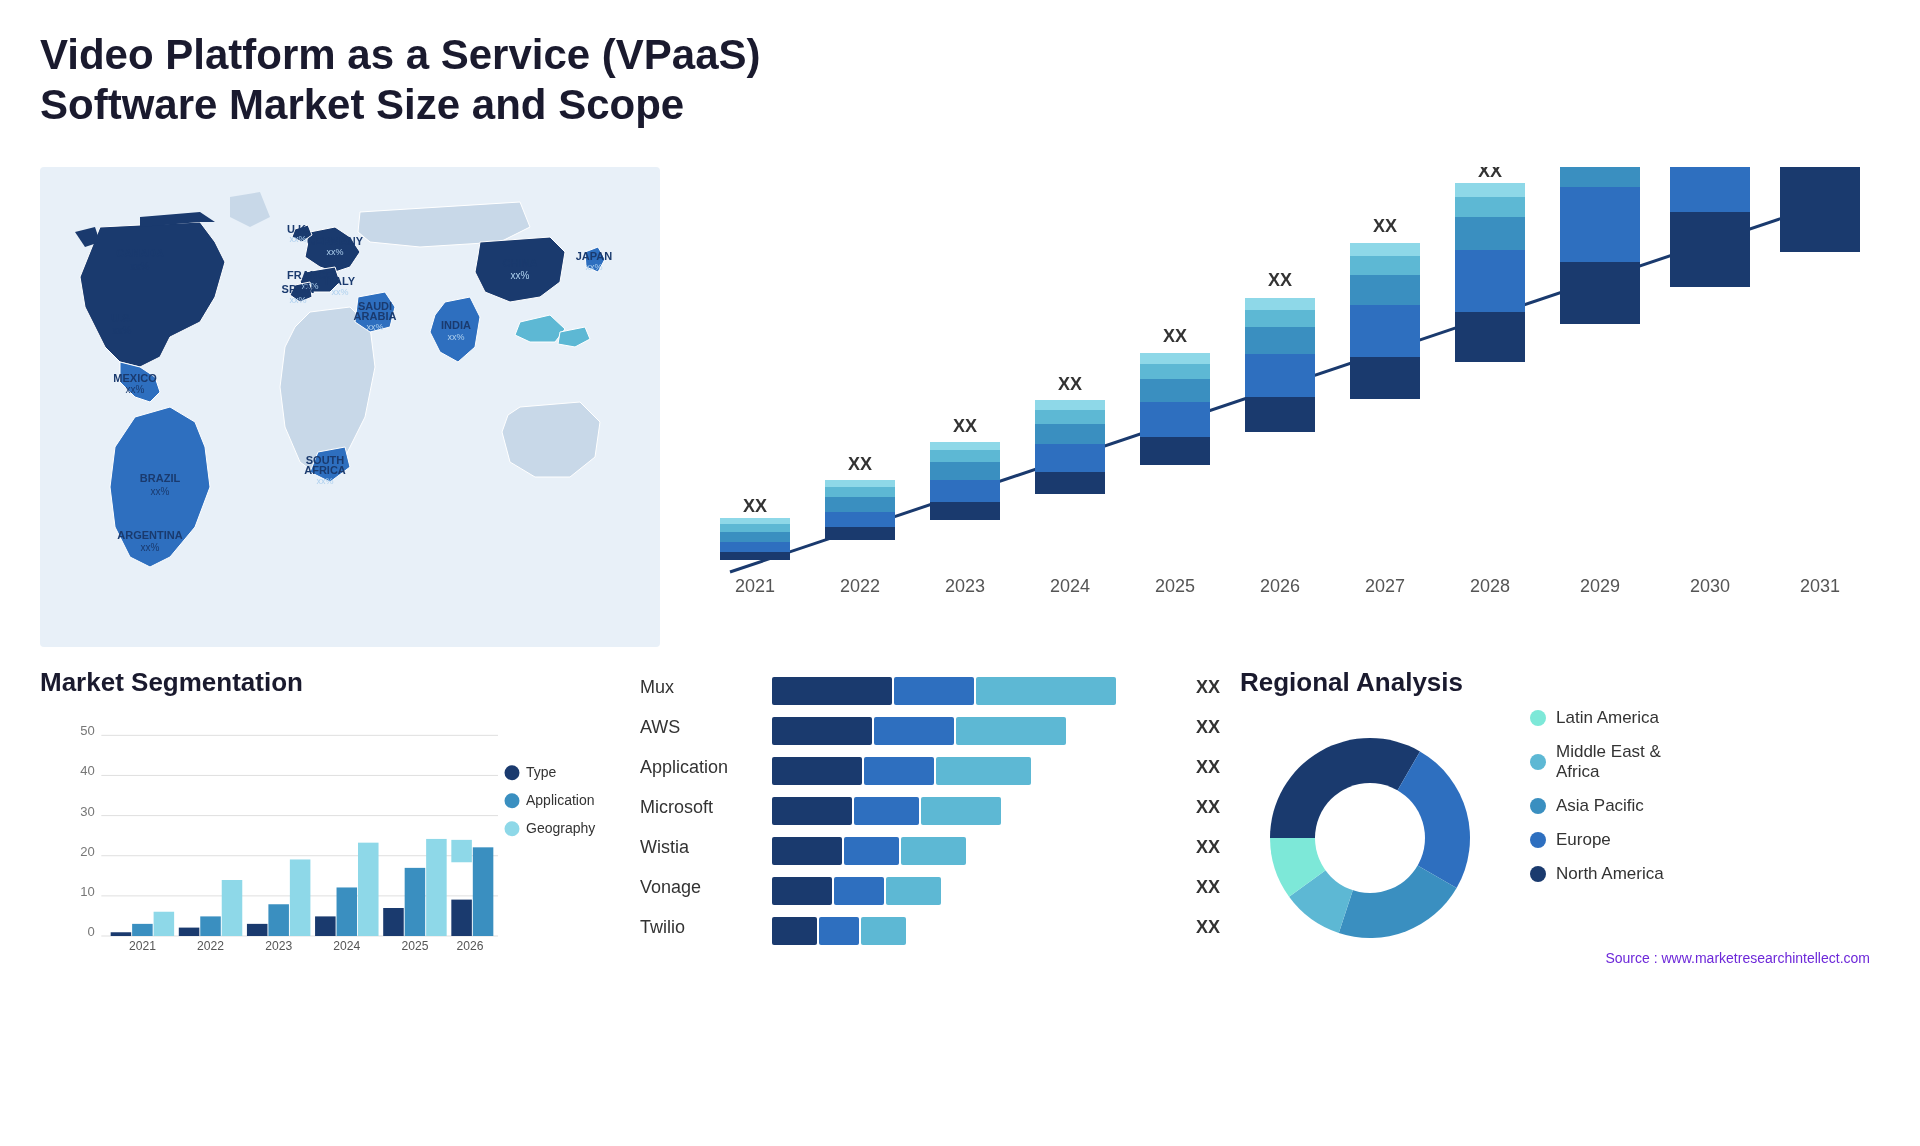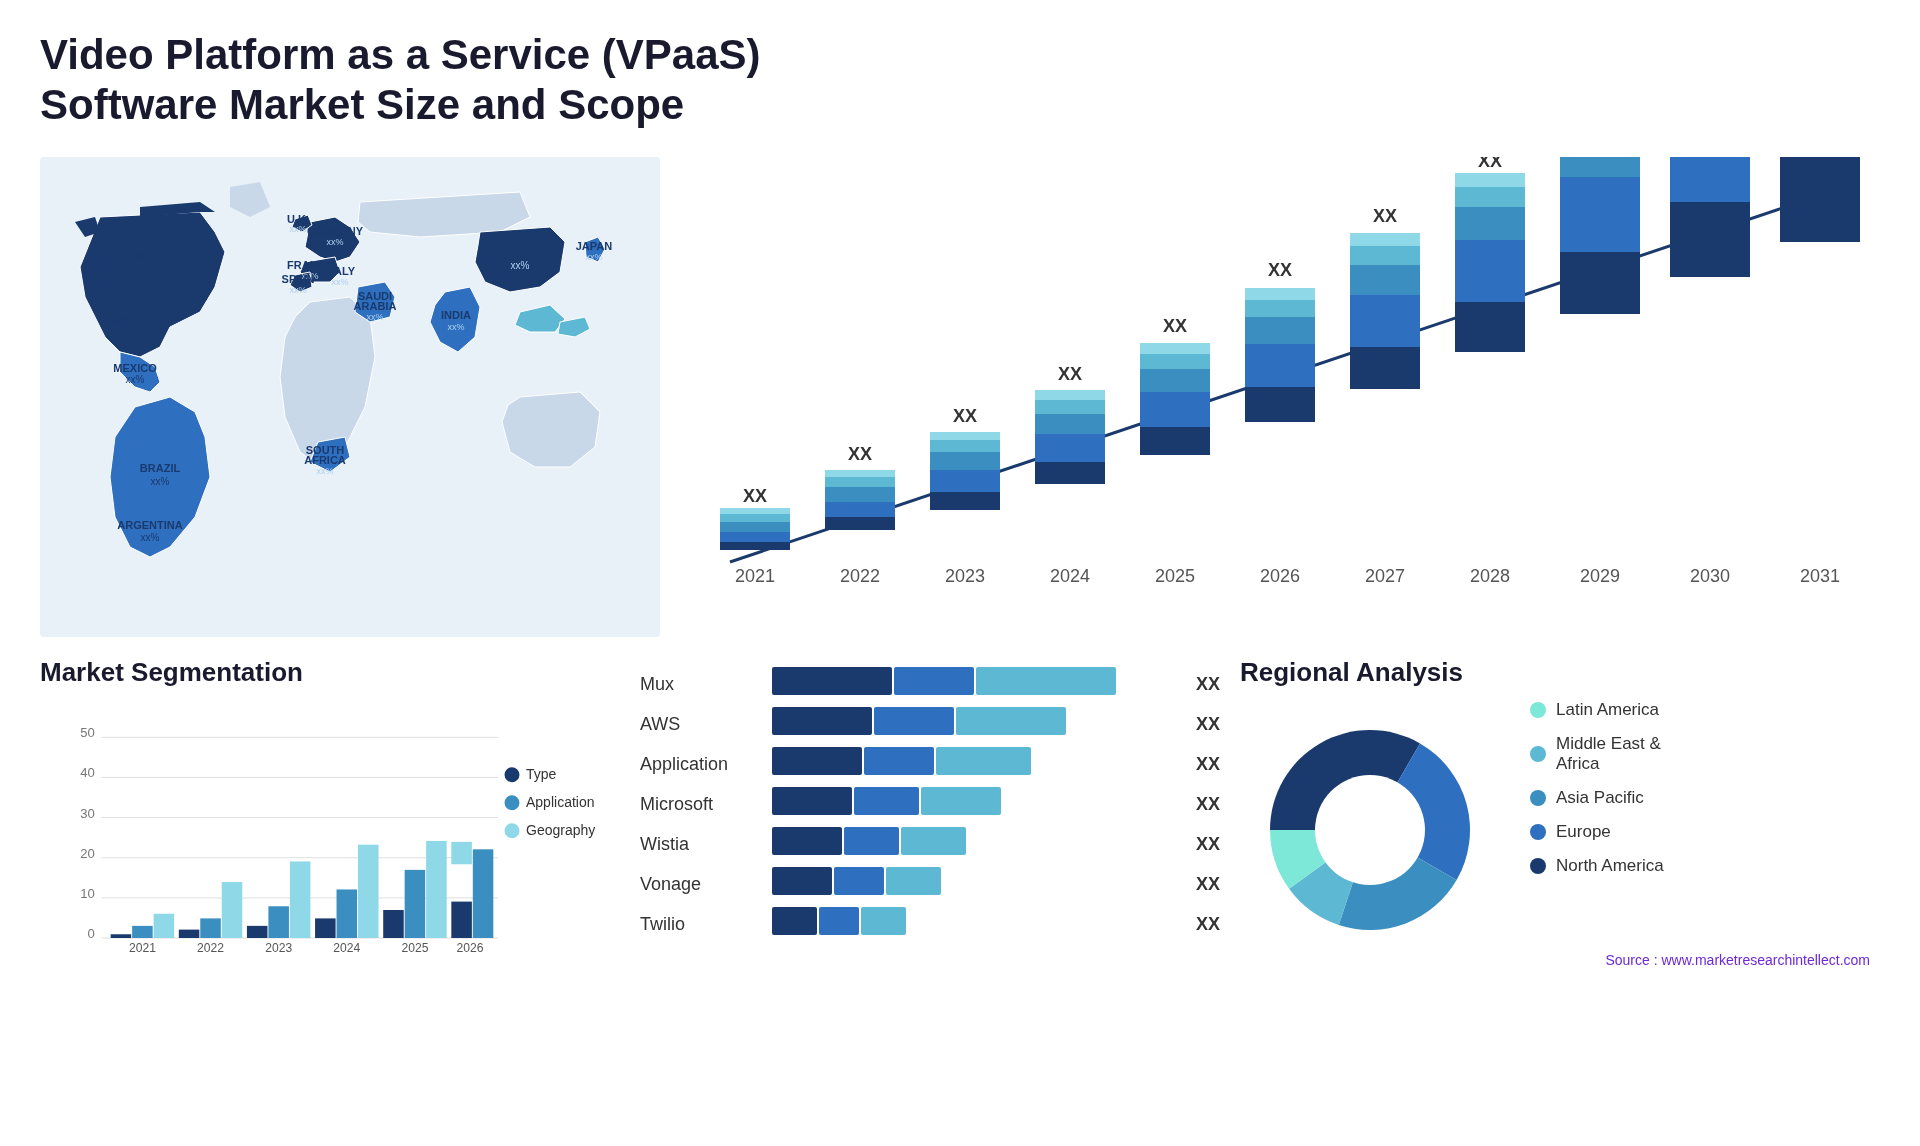--- a/index.html
+++ b/index.html
@@ -16,21 +16,21 @@
       height: 1146px;
       padding: 30px 40px;
       position: relative;
     }
 
     
     .header {
       display: flex;
       justify-content: space-between;
       align-items: flex-start;
-      margin-bottom: 26px;
+      margin-bottom: 36px;
     }
 
     .page-title {
       font-size: 42px;
       font-weight: 700;
       color: #1a1a2e;
       line-height: 1.2;
       max-width: 900px;
     }
 
@@ -91,35 +91,34 @@
 
     
     .segmentation-section {
       position: relative;
     }
 
     .section-title {
       font-size: 26px;
       font-weight: 700;
       color: #1a1a2e;
-      margin-bottom: 12px;
     }
 
     
     .key-players-section {
       position: relative;
     }
 
     .players-list {
       margin-top: 10px;
     }
 
     .player-row {
       display: flex;
-      align-items: flex-end;
+      align-items: flex-start;
       margin-bottom: 12px;
       gap: 12px;
     }
 
     .player-name {
       font-size: 18px;
       color: #333;
       width: 120px;
       flex-shrink: 0;
     }

